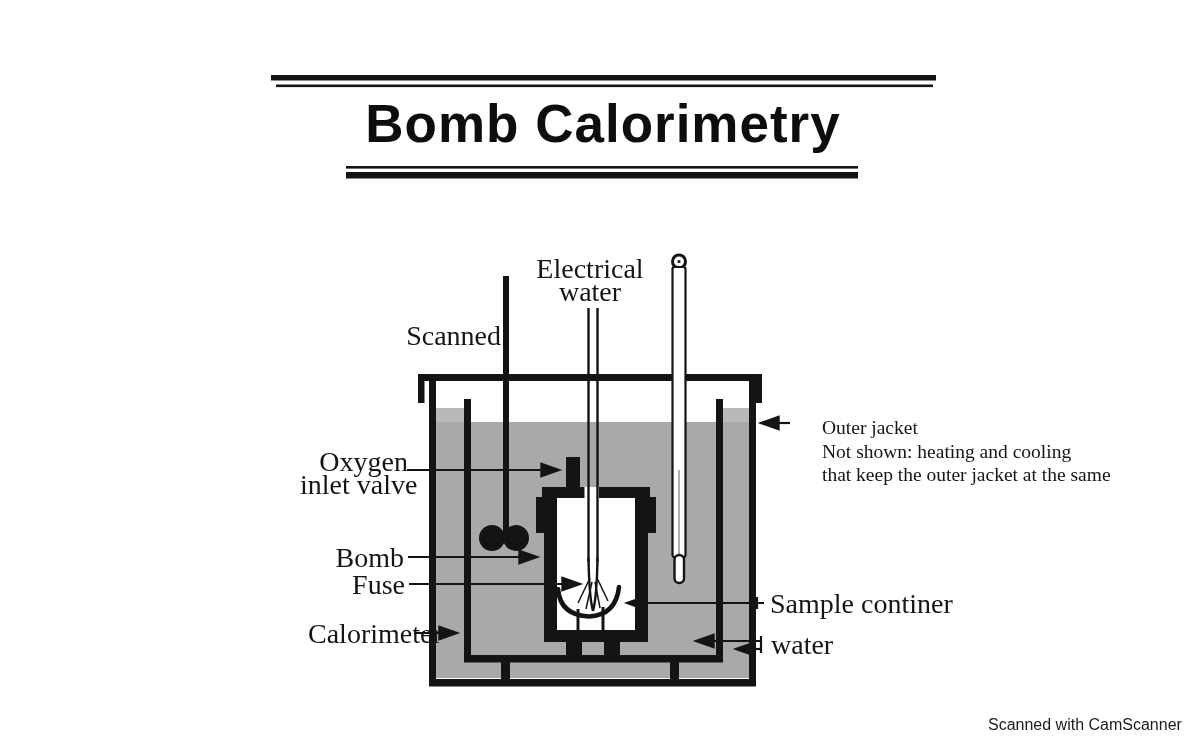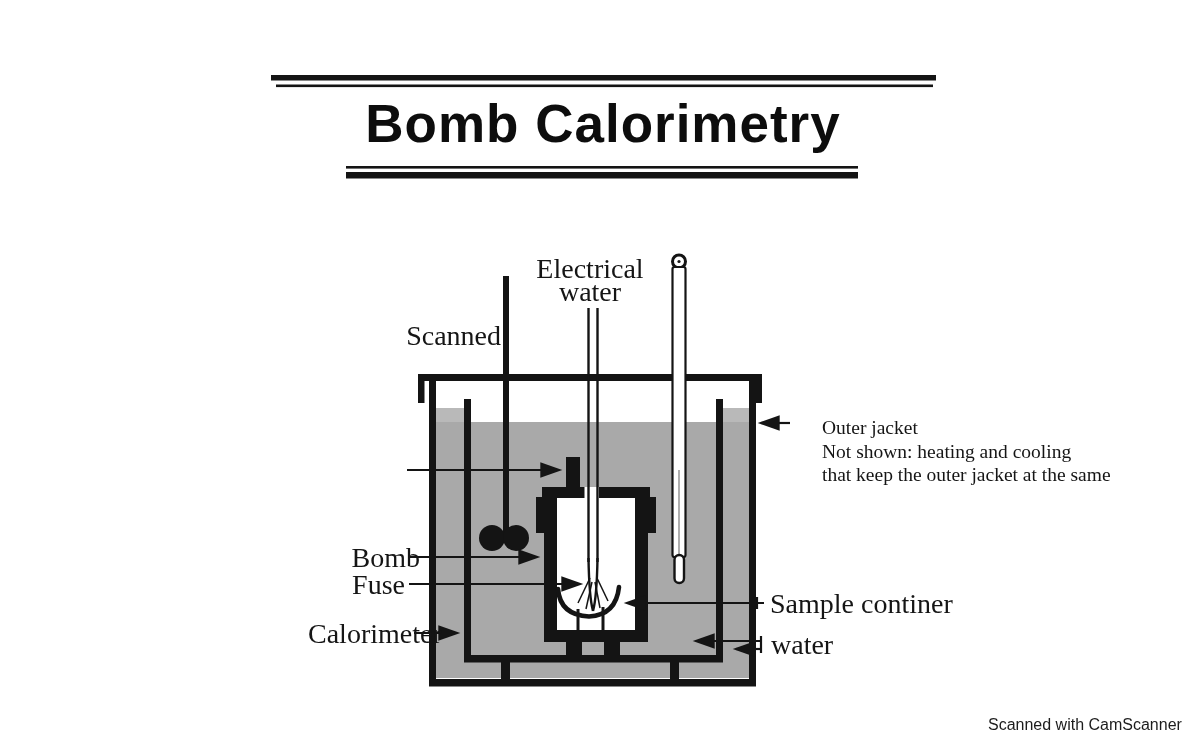--- a/index.html
+++ b/index.html
@@ -117,22 +117,26 @@
     <line x1="761" y1="649" x2="736" y2="649" stroke="var(--ink)" stroke-width="2.2" marker-end="url(#arr)"></line>
   </svg>
 
   <div class="abs lbl lbl-center" style="left:520px;top:257px;width:140px;">
     <span style="display:block;">Electrical</span>
     <span style="display:block;">water</span>
   </div>
 
   <div class="abs lbl lbl-right" style="left:400px;top:324px;width:101px;">Scanned</div>
 
+  <div class="abs lbl lbl-right" style="left:300px;top:450px;width:108px;">
+    <span style="display:block;">Oxygen</span>
+    <span style="display:block;">inlet valve</span>
+  </div>
 
-  <div class="abs lbl lbl-right" style="left:320px;top:546px;width:100px;">Bomb</div>
+  <div class="abs lbl lbl-right" style="left:304px;top:546px;width:100px;">Bomb</div>
 
   <div class="abs lbl lbl-right" style="left:305px;top:573px;width:100px;">Fuse</div>
 
   <div class="abs lbl lbl-right" style="left:308px;top:622px;width:103px;">Calorimeter</div>
 
   <div class="abs note" style="left:791px;top:416px;margin-left:31px;">
     <span>Outer jacket</span>
     <span>Not shown: heating and cooling</span>
     <span>that keep the outer jacket at the same</span>
   </div>

